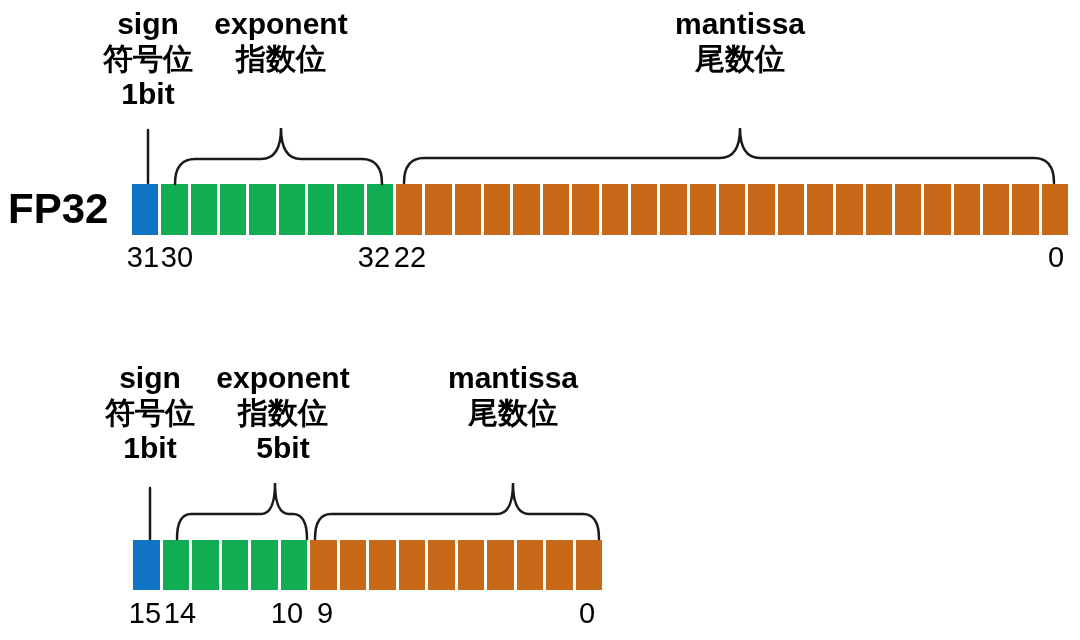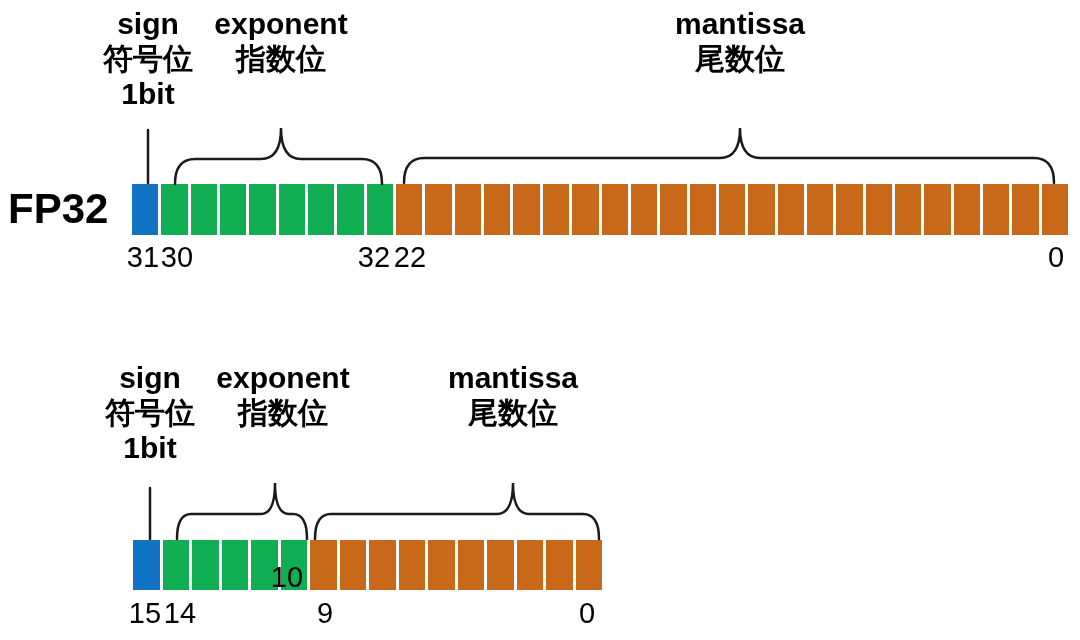--- a/index.html
+++ b/index.html
@@ -115,20 +115,21 @@
   <div class="bit-index" style="left:1056px;top:242px">0</div>
 
   <div class="group-label" style="left:150px;top:360px">
     <div>sign</div>
     <div>符号位</div>
     <div>1bit</div>
   </div>
   <div class="group-label" style="left:283px;top:360px">
     <div>exponent</div>
     <div>指数位</div>
+    <div>5bit</div>
   </div>
   <div class="group-label" style="left:513px;top:360px">
     <div>mantissa</div>
     <div>尾数位</div>
   </div>
 
 
   <div class="bit-row" style="left:133px;top:540px;width:469px;height:50px">
       <div class="bit-cell" style="background: rgb(17, 115, 196);"></div>
       <div class="bit-cell" style="background: rgb(17, 173, 82);"></div>
@@ -143,21 +144,21 @@
       <div class="bit-cell" style="background: rgb(200, 105, 26);"></div>
       <div class="bit-cell" style="background: rgb(200, 105, 26);"></div>
       <div class="bit-cell" style="background: rgb(200, 105, 26);"></div>
       <div class="bit-cell" style="background: rgb(200, 105, 26);"></div>
       <div class="bit-cell" style="background: rgb(200, 105, 26);"></div>
       <div class="bit-cell" style="background: rgb(200, 105, 26);"></div>
     </div>
 
   <div class="bit-index" style="left:145px;top:598px">15</div>
   <div class="bit-index" style="left:180px;top:598px">14</div>
-  <div class="bit-index" style="left:287px;top:562px">10</div>
+  <div class="bit-index" style="left:287px;top:598px">10</div>
   <div class="bit-index" style="left:325px;top:598px">9</div>
   <div class="bit-index" style="left:587px;top:598px">0</div>
 
   <svg class="overlay" width="1080" height="640" viewBox="0 0 1080 640">
     <path d="M148 130 L148 183"></path>
     <path d="M175 184 Q175 159 195 159 L261 159 Q281 159 281 128 Q281 159 301 159 L362 159 Q382 159 382 184"></path>
     <path d="M404 183 Q404 158 424 158 L720 158 Q740 158 740 128 Q740 158 760 158 L1034 158 Q1054 158 1054 183"></path>
     <path d="M150 488 L150 539"></path>
     <path d="M177 539 Q177 514 191 514 L261 514 Q275 514 275 483 Q275 514 289 514 L293 514 Q307 514 307 539"></path>
     <path d="M315 539 Q315 514 331 514 L497 514 Q513 514 513 483 Q513 514 529 514 L583 514 Q599 514 599 539"></path>

